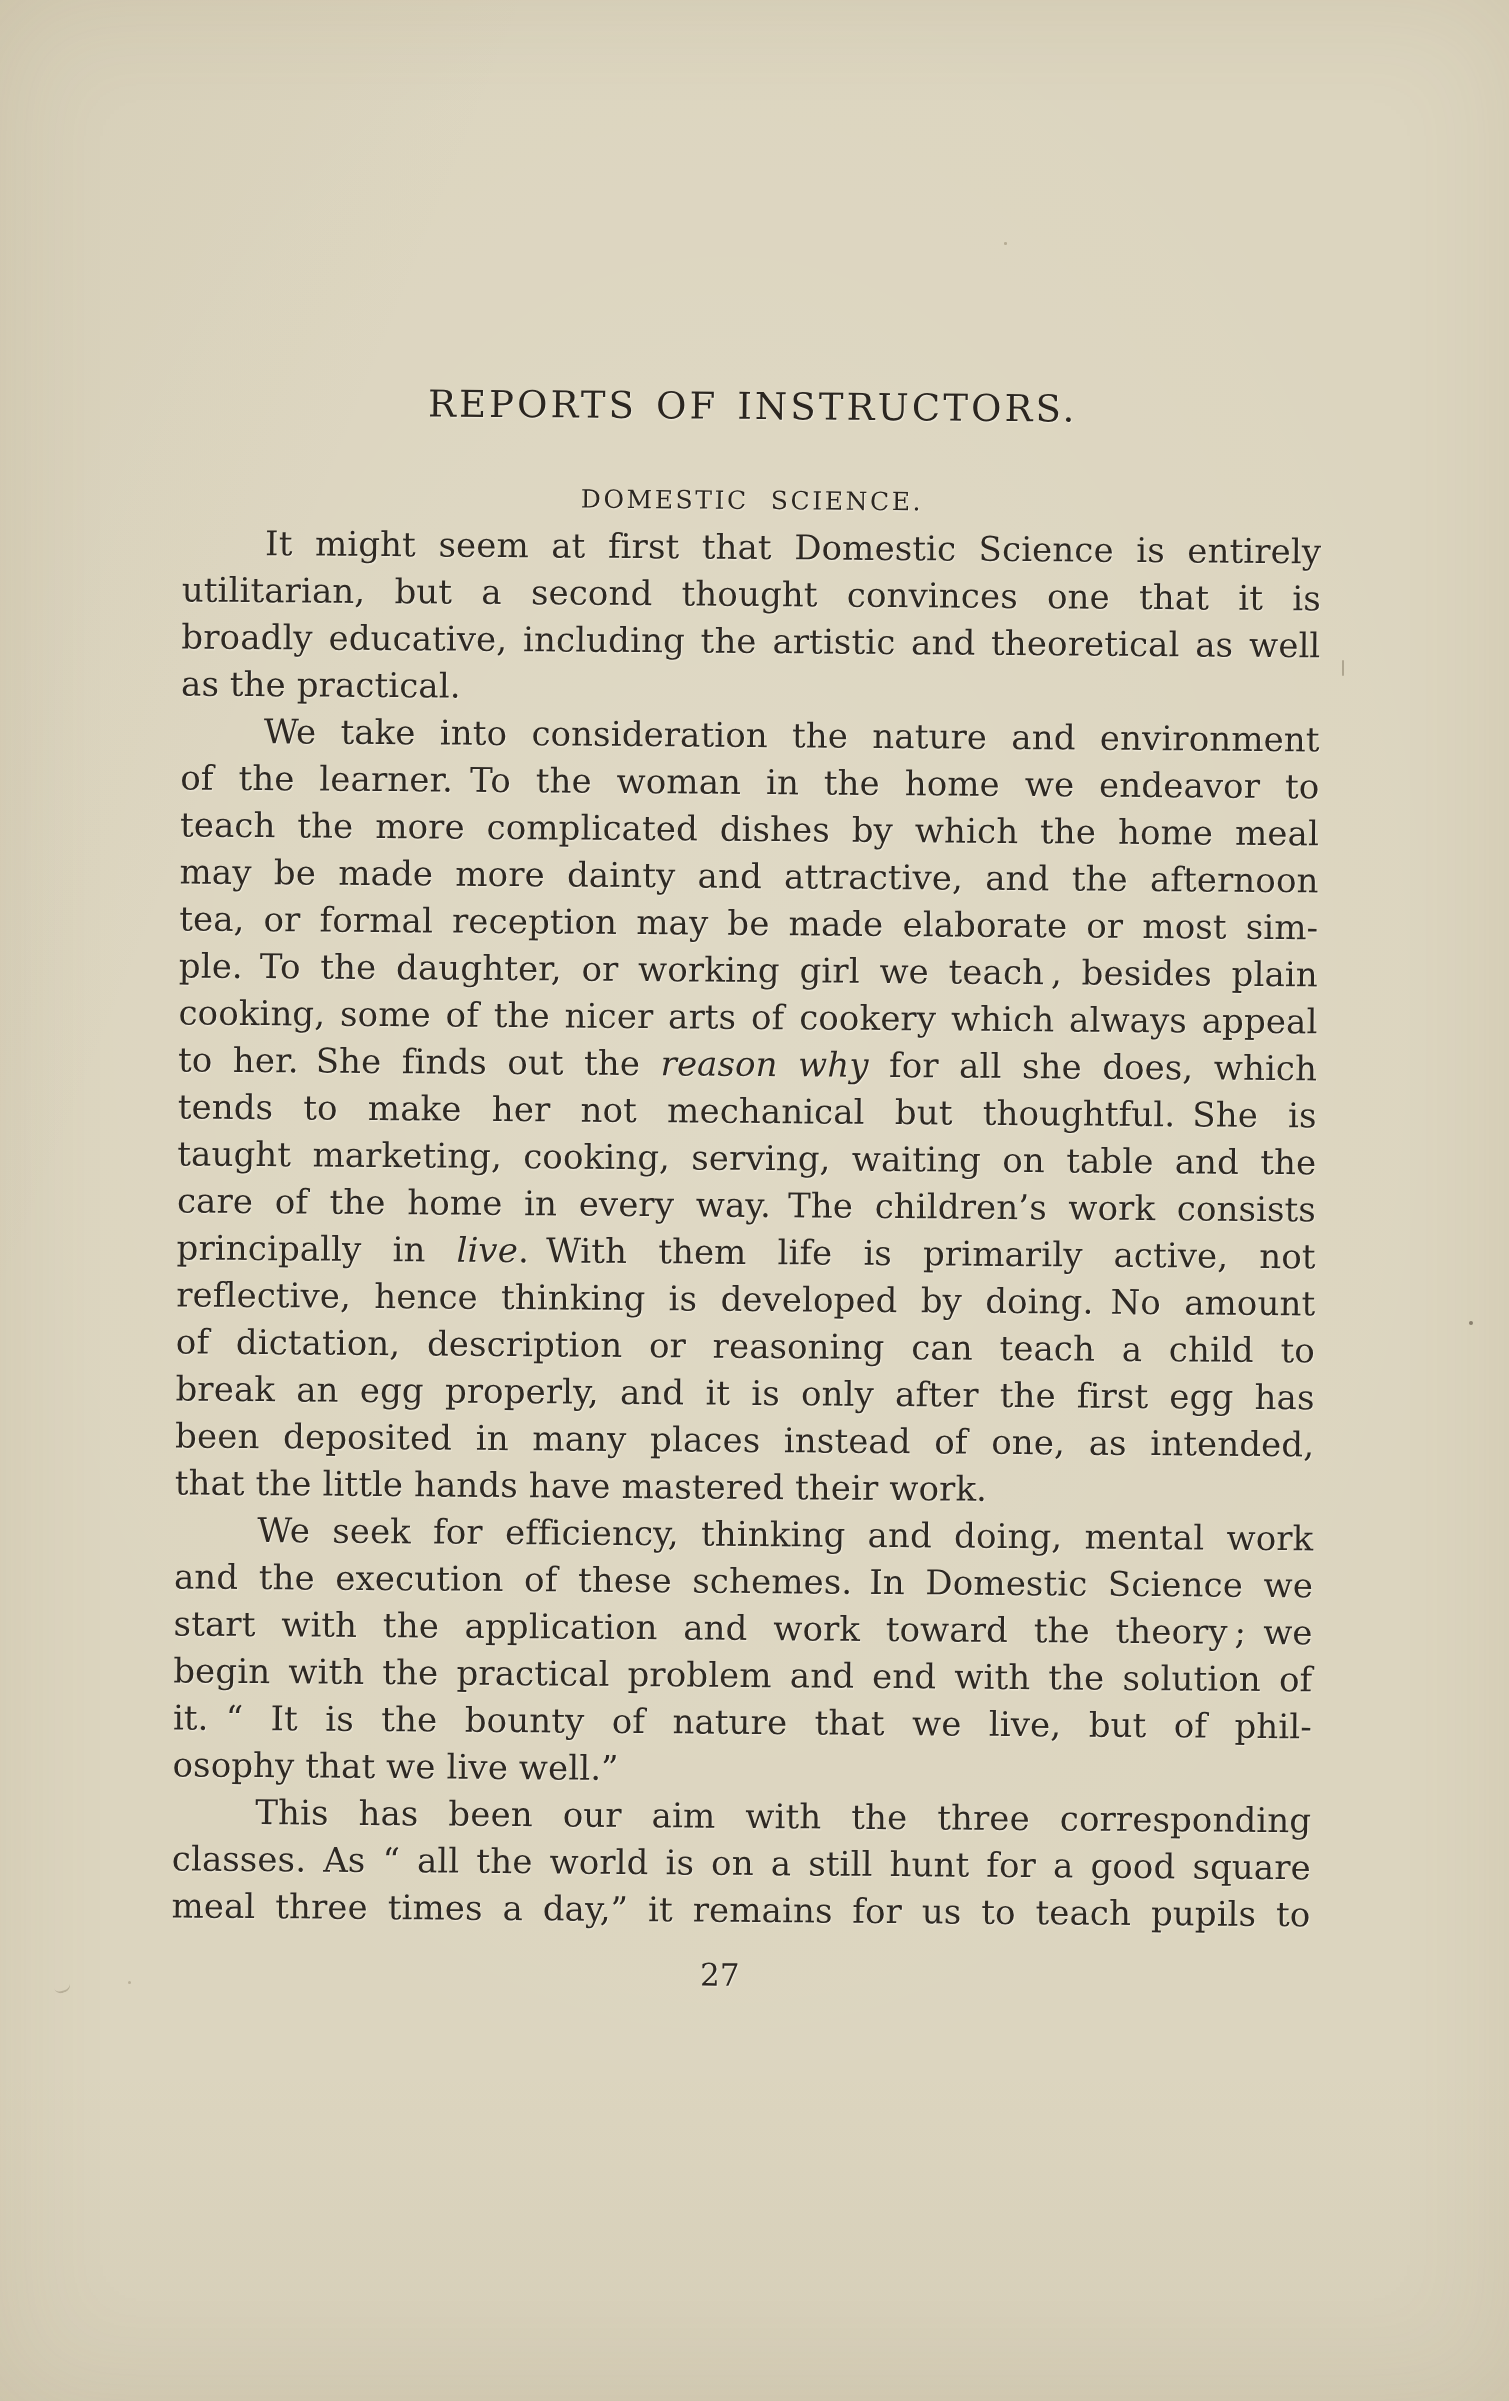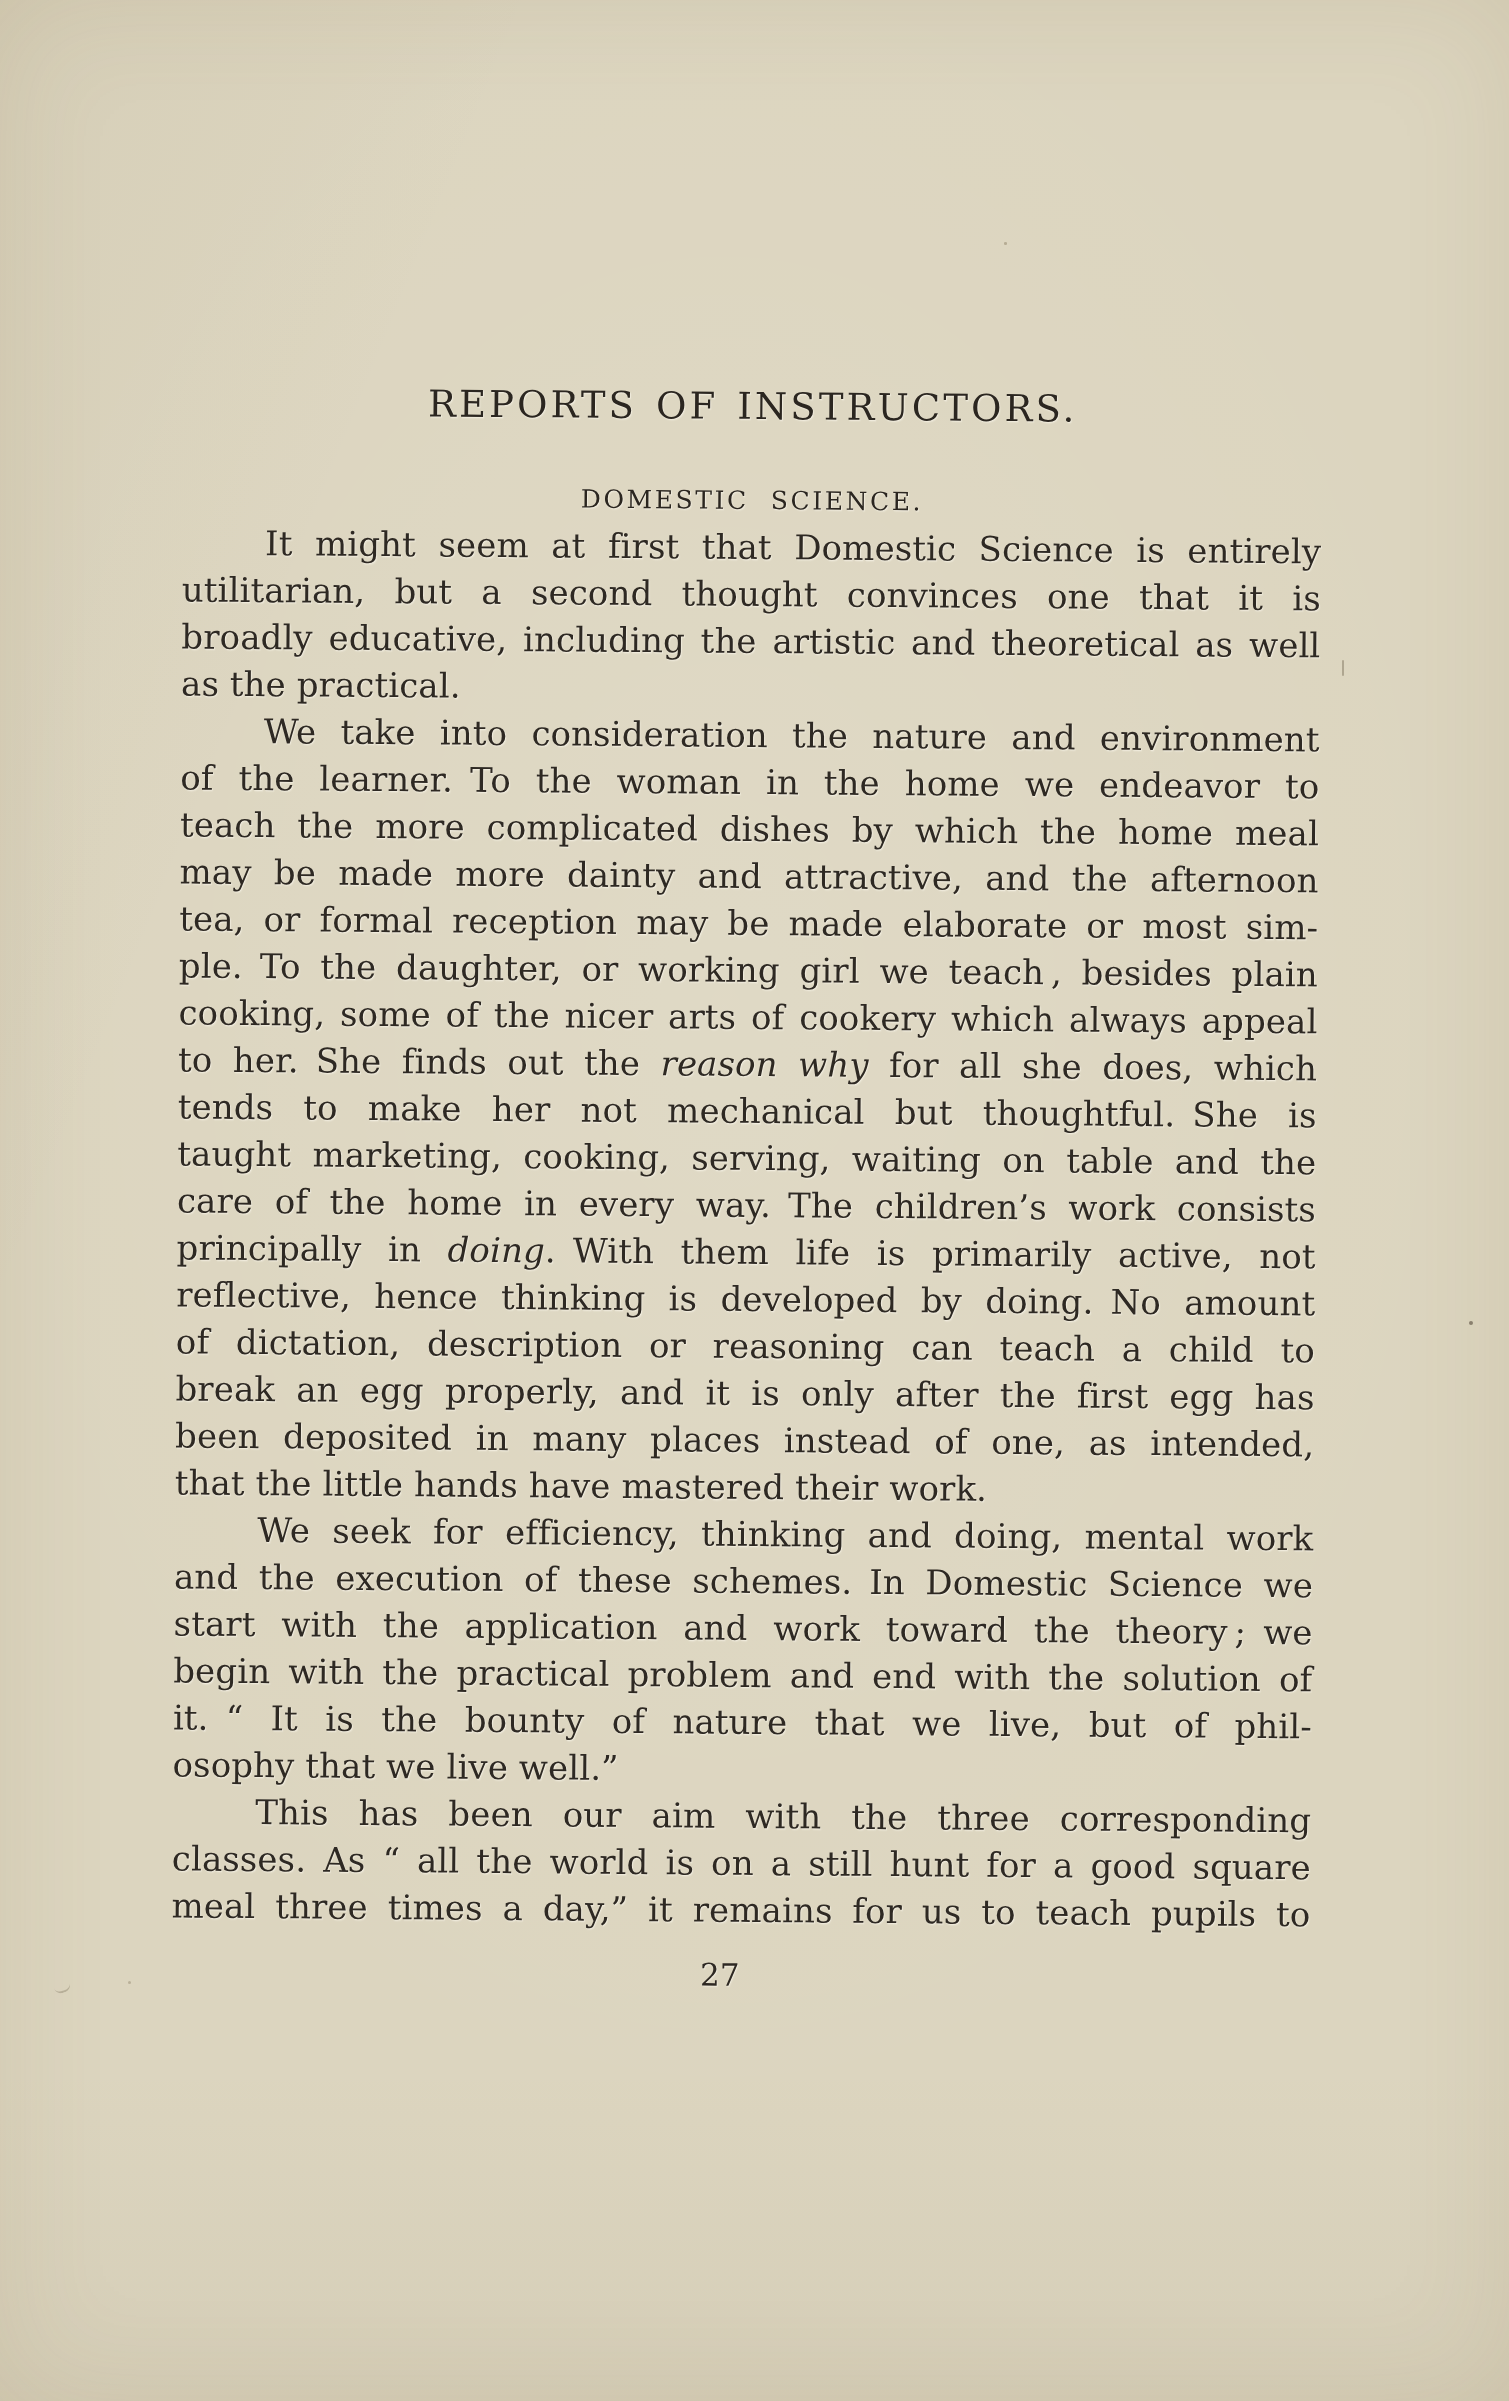--- a/index.html
+++ b/index.html
@@ -127,21 +127,21 @@
         <div class="line"><span>of the learner. To the woman in the home we endeavor to</span></div>
         <div class="line"><span>teach the more complicated dishes by which the home meal</span></div>
         <div class="line"><span>may be made more dainty and attractive, and the afternoon</span></div>
         <div class="line"><span>tea, or formal reception may be made elaborate or most sim-</span></div>
         <div class="line"><span>ple. To the daughter, or working girl we teach , besides plain</span></div>
         <div class="line"><span>cooking, some of the nicer arts of cookery which always appeal</span></div>
         <div class="line"><span>to her. She finds out the </span><i>reason why</i><span> for all she does, which</span></div>
         <div class="line"><span>tends to make her not mechanical but thoughtful. She is</span></div>
         <div class="line"><span>taught marketing, cooking, serving, waiting on table and the</span></div>
         <div class="line"><span>care of the home in every way. The children’s work consists</span></div>
-        <div class="line"><span>principally in </span><i>doing</i><span>. With them life is primarily active, not</span></div>
+        <div class="line"><span>principally in </span><i>live</i><span>. With them life is primarily active, not</span></div>
         <div class="line"><span>reflective, hence thinking is developed by doing. No amount</span></div>
         <div class="line"><span>of dictation, description or reasoning can teach a child to</span></div>
         <div class="line"><span>break an egg properly, and it is only after the first egg has</span></div>
         <div class="line"><span>been deposited in many places instead of one, as intended,</span></div>
         <div class="line last"><span>that the little hands have mastered their work.</span></div>
       </div>
       <div class="para">
         <div class="line indent"><span>We seek for efficiency, thinking and doing, mental work</span></div>
         <div class="line"><span>and the execution of these schemes. In Domestic Science we</span></div>
         <div class="line"><span>start with the application and work toward the theory ; we</span></div>

